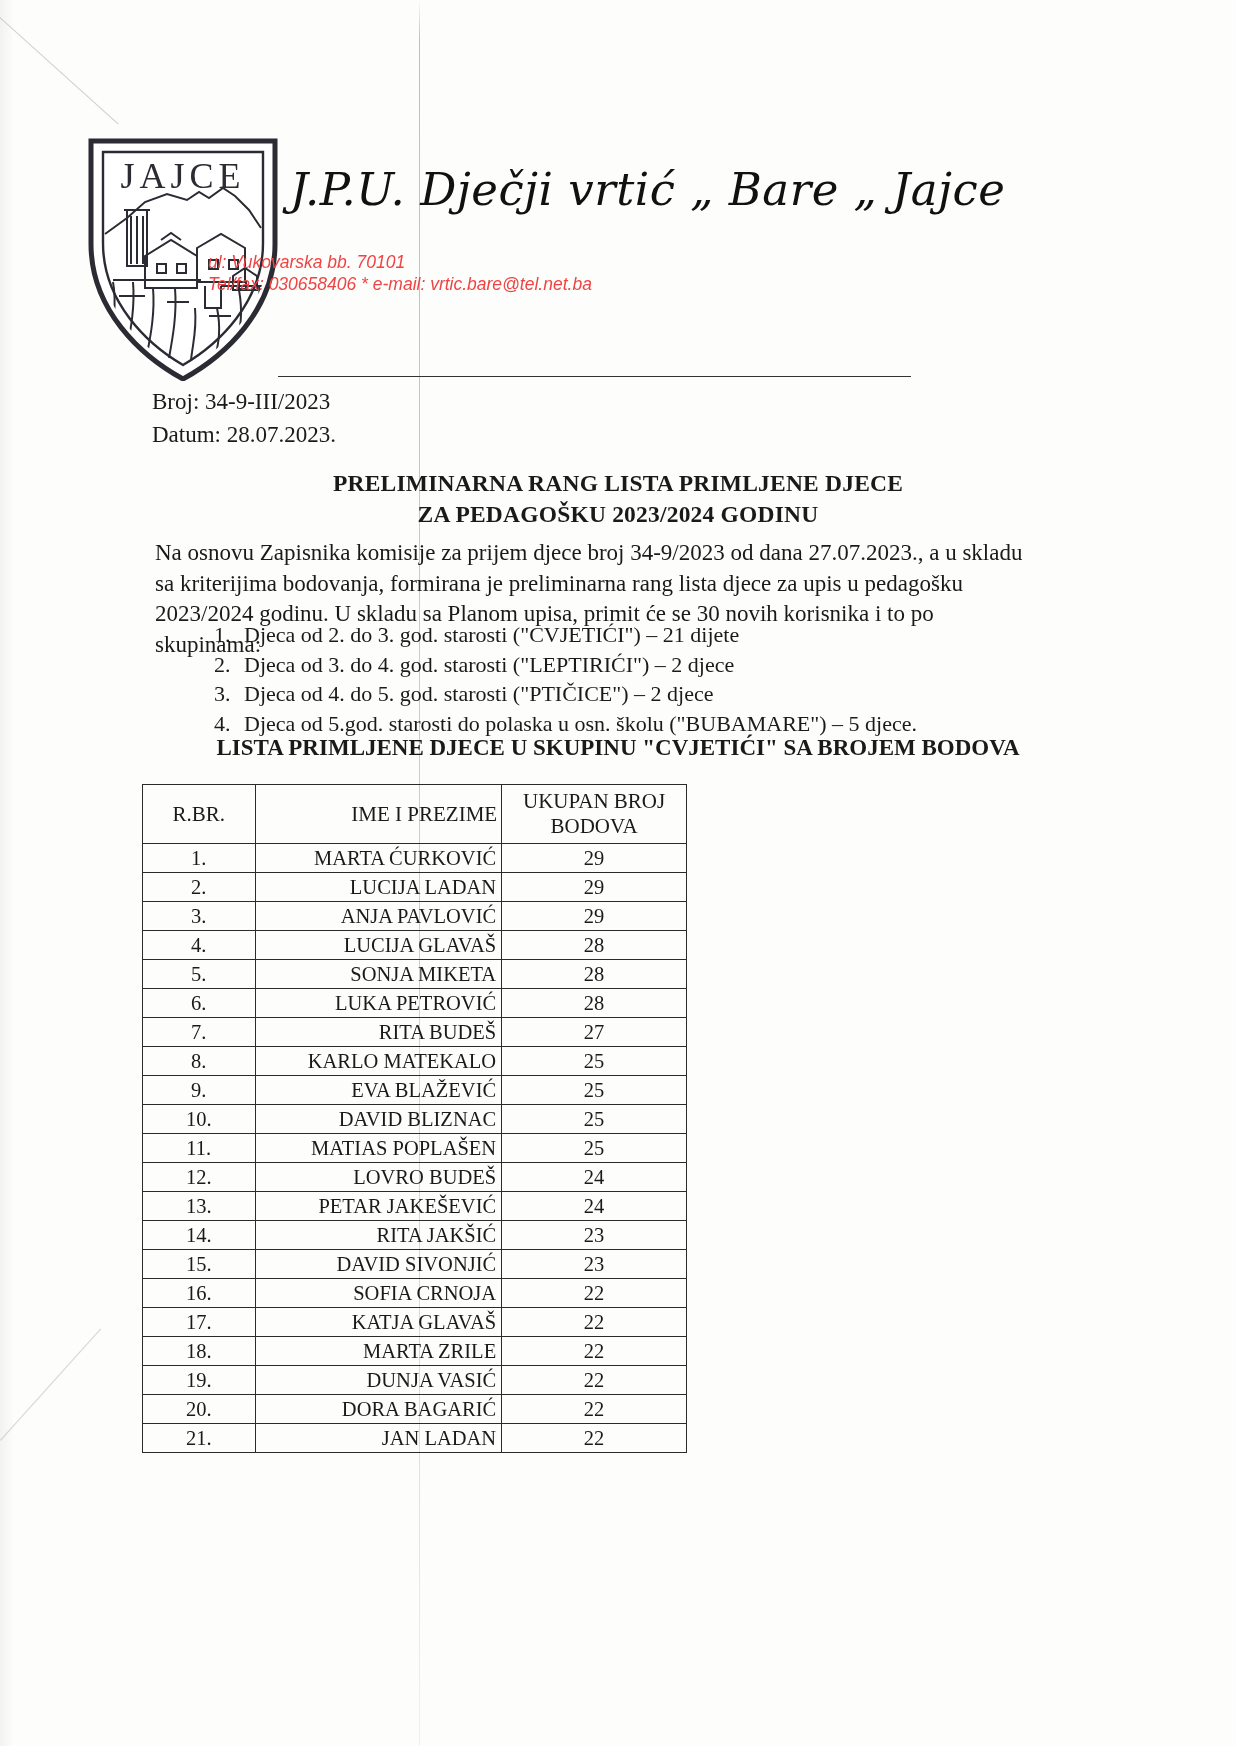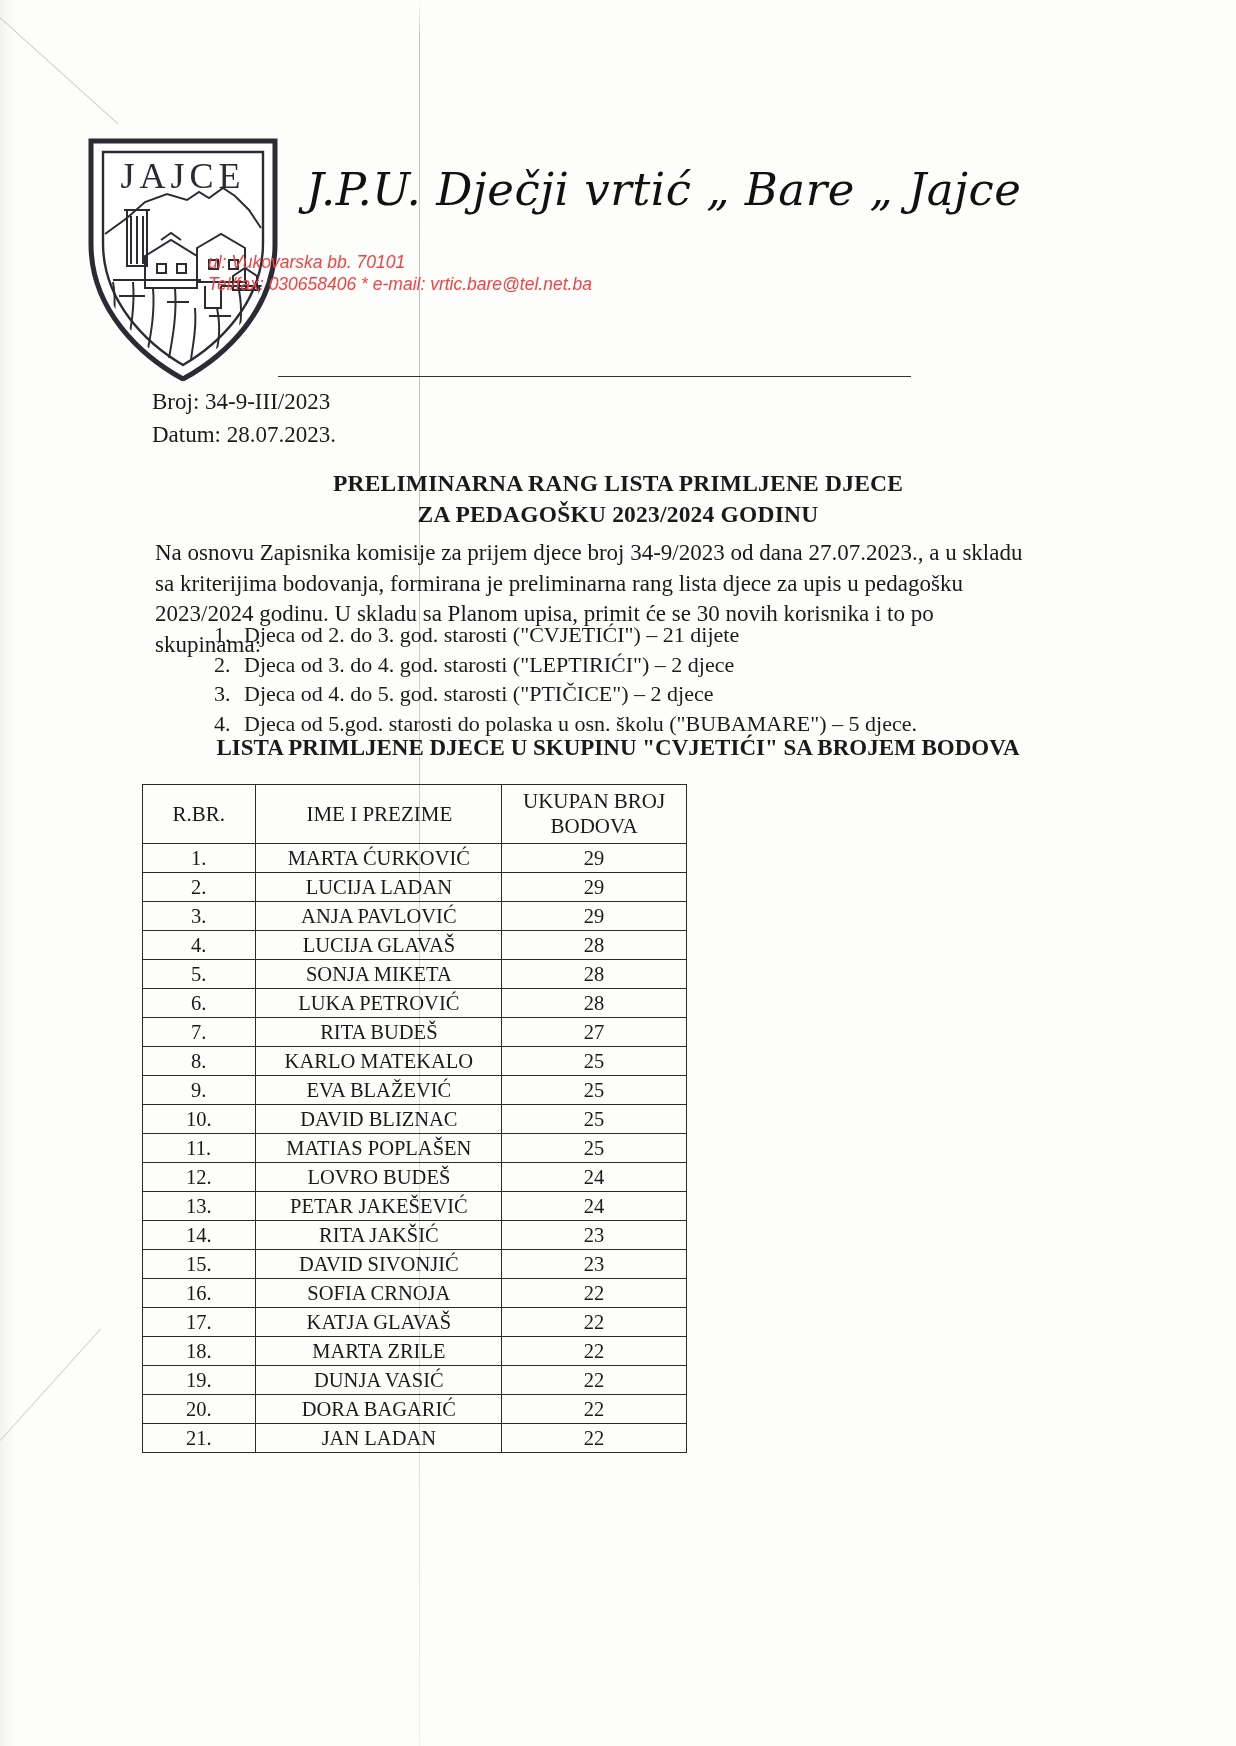--- a/index.html
+++ b/index.html
@@ -34,21 +34,21 @@
   }
 
   
   .header{position:absolute;left:0;top:118px;width:1236px;height:260px;}
   .logo{position:absolute;left:83px;top:18px;width:200px;height:245px;}
   .org-title{
     position:absolute;left:290px;top:45px;width:760px;
     font-family:"DejaVu Serif", serif;
     font-style:italic;font-weight:400;
     font-size:45px;letter-spacing:.5px;
-    color:#111;white-space:nowrap;margin-left:16px;
+    color:#111;white-space:nowrap;
   }
   .contact{
     position:absolute;left:208px;top:134px;width:840px;
     text-align:left;
     font-family:"Liberation Sans", sans-serif;
     font-style:italic;font-size:17.5px;line-height:21.5px;
     color:#ef4444;
   }
   .rule{
     position:absolute;left:278px;top:258px;width:633px;height:0;
@@ -89,21 +89,21 @@
   table{border-collapse:collapse;width:545px;font-size:20.5px;}
   th,td{
     border:1px solid #2a2a2a;
     padding:1px 5px;
     font-weight:normal;
   }
   thead th{
     font-size:21px;text-align:center;line-height:25px;padding:4px 4px;
   }
   .c-rbr{width:108px;text-align:center;}
-  .c-name{width:250px;text-align:center;padding-left:6px;}
+  .c-name{width:250px;text-align:right;padding-left:6px;}
   .c-pts{width:185px;text-align:center;}
   tbody td{height:26px;line-height:25px;}
 </style>
 </head>
 <body>
 
 <div class="page">
 
   <div class="edge-shadow"></div>
   <div class="crease-v"></div>

